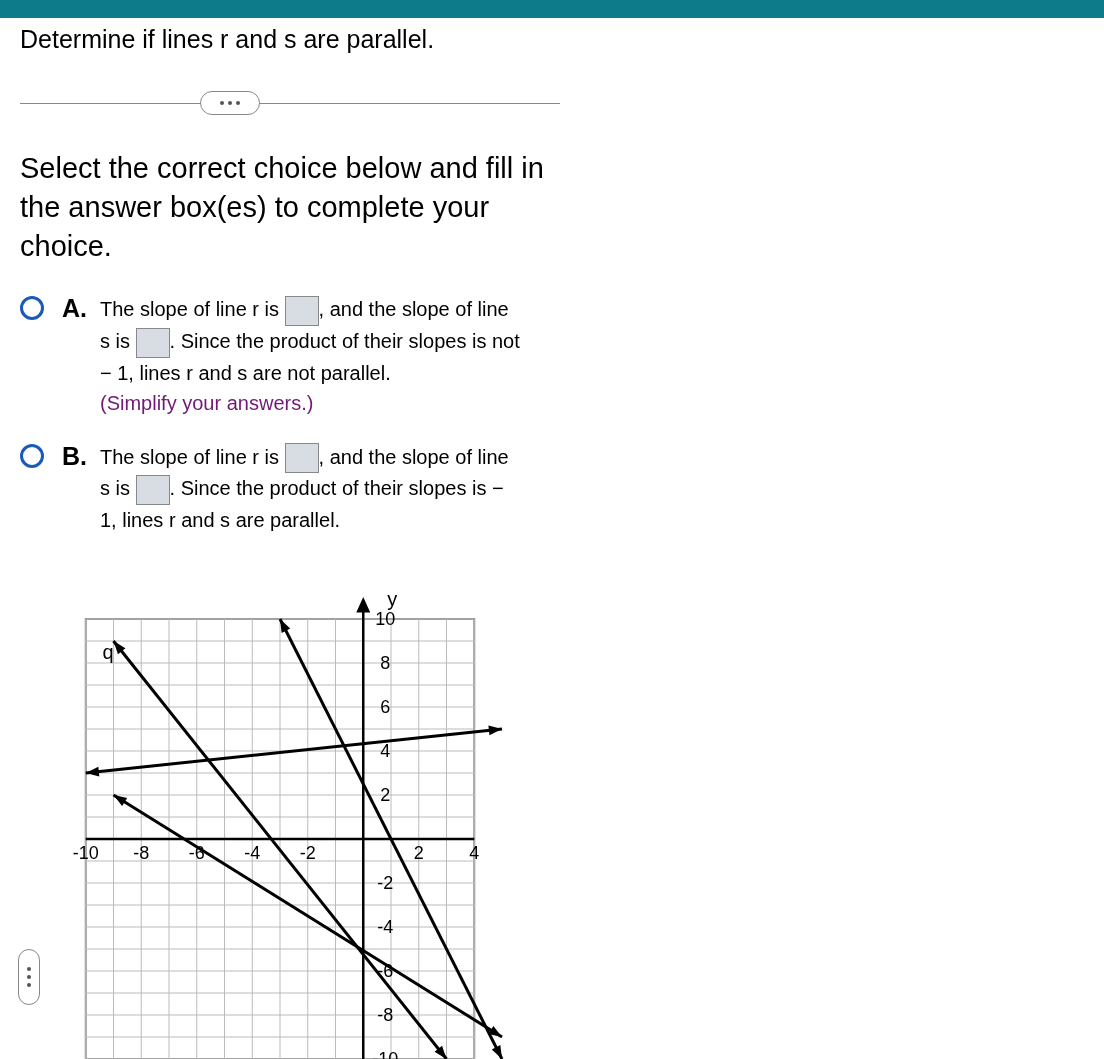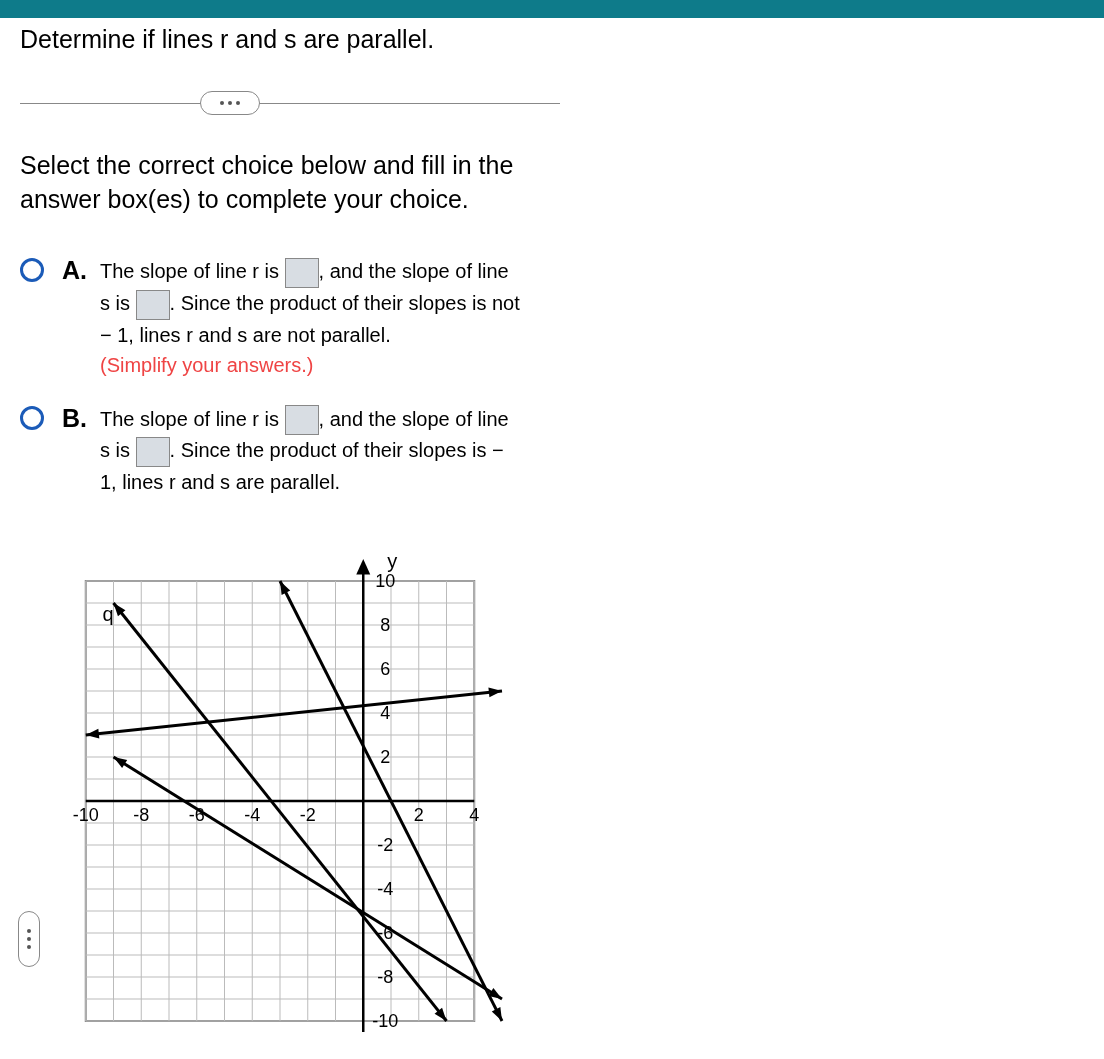--- a/index.html
+++ b/index.html
@@ -50,23 +50,23 @@
     border-radius: 16px;
     width: 60px;
     height: 24px;
     display: flex;
     align-items: center;
     justify-content: center;
     gap: 4px;
   }
   .dot { width:4px; height:4px; background:#555; border-radius:50%; }
   .instruction {
-    font-size: 25px;
+    font-size: 29px;
     line-height: 1.35;
-    margin-bottom: 40px;
+    margin-bottom: 28px;
   }
   .choice {
     display: flex;
     margin-bottom: 24px;
   }
   .radio-wrap { width: 42px; padding-top: 2px; }
   .radio {
     width: 24px; height: 24px;
     border: 3px solid #1b5bb8;
     border-radius: 50%;
@@ -83,21 +83,21 @@
     line-height: 1.5;
     padding-right: 40px;
   }
   .answer-box {
     display: inline-block;
     width: 34px; height: 30px;
     background: #d8dde3;
     border: 1px solid #888;
     vertical-align: middle;
   }
-  .hint { color: #ef4444; text-align: right; }
+  .hint { color: #701a75; text-align: right; }
   .mid-divider {
     width: 2px;
     background: #c8c8c8;
     position: relative;
     margin: 0 8px;
   }
   .mid-pill {
     position: absolute;
     top: 390px;
     left: 50%;

